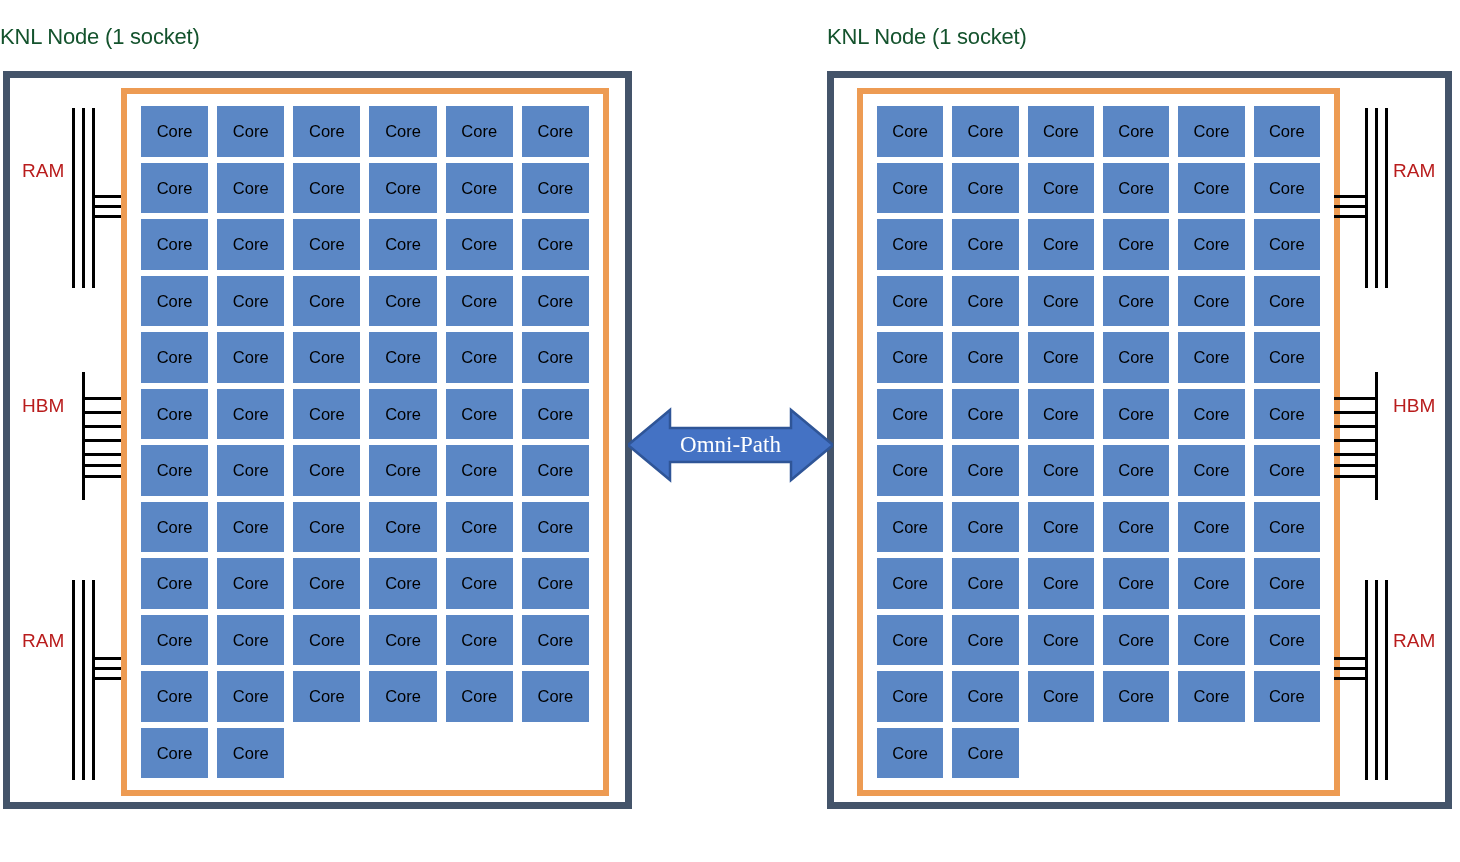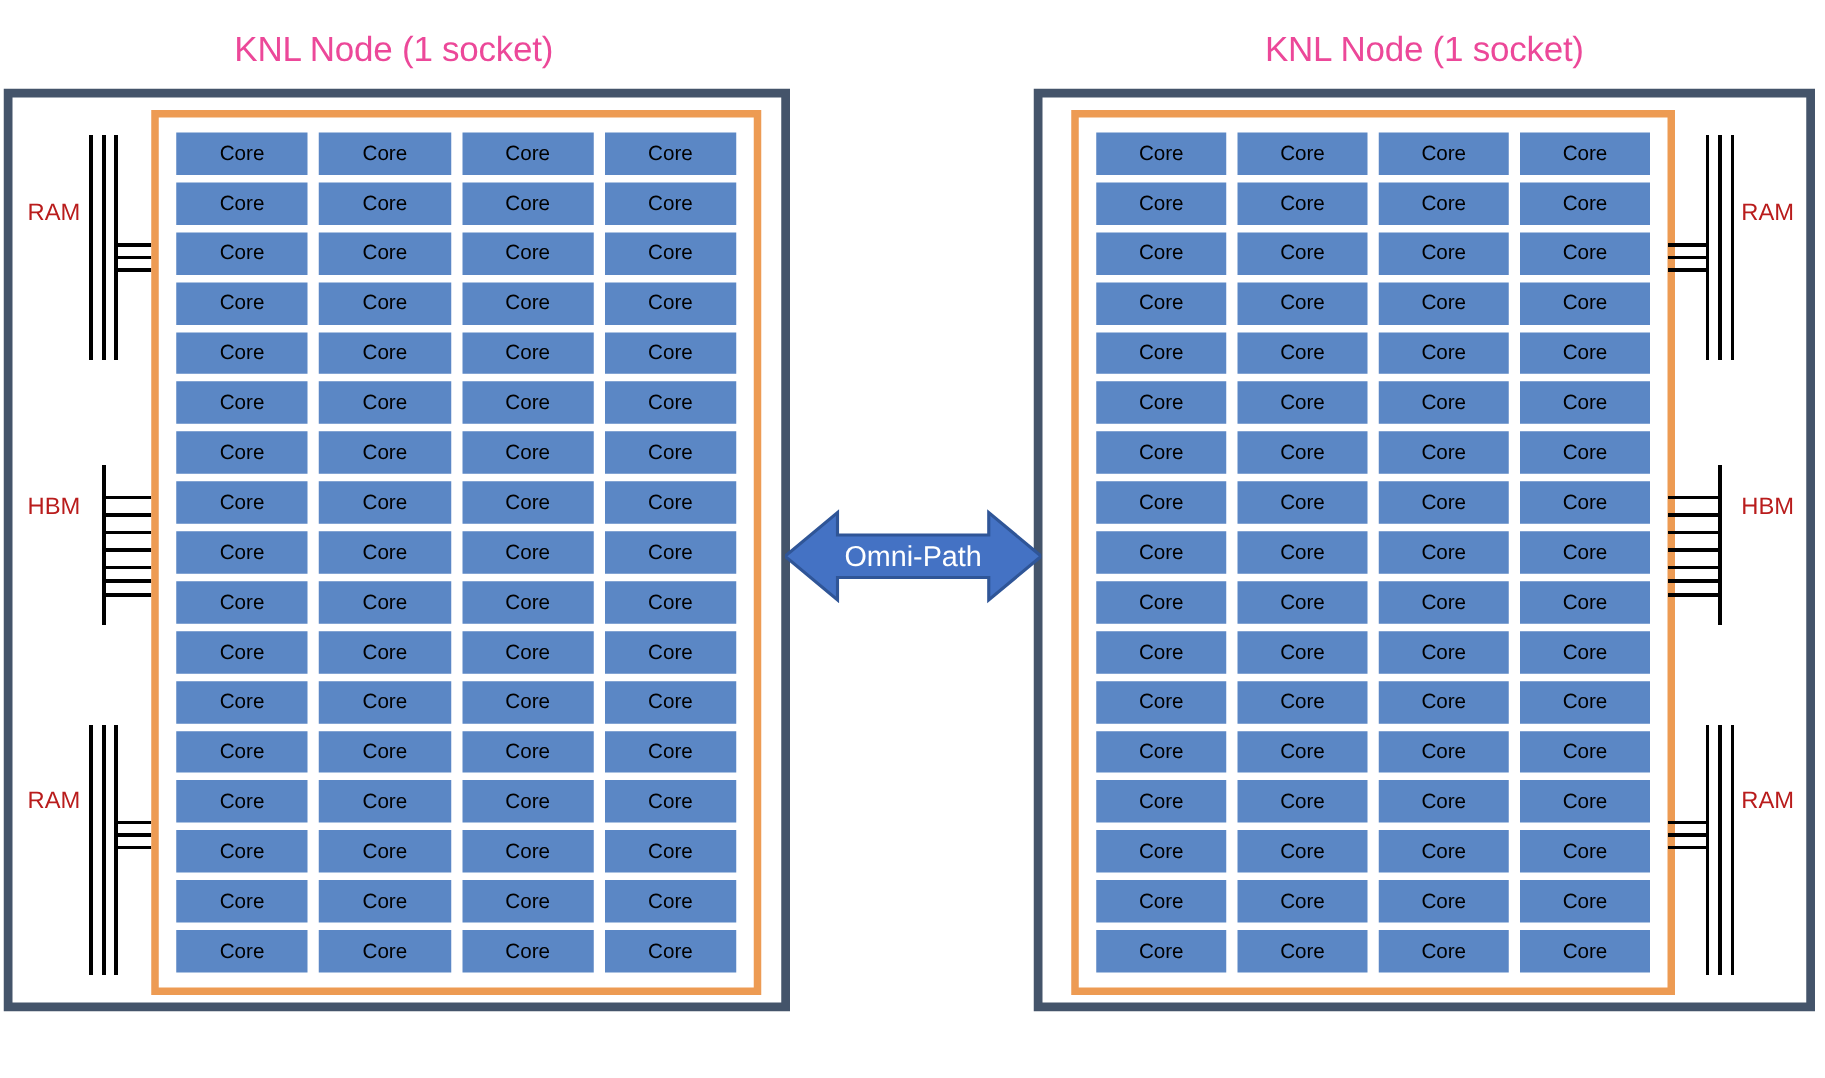--- a/index.html
+++ b/index.html
@@ -12,24 +12,23 @@
     height: 862px;
     position: relative;
     font-family: "Liberation Sans", sans-serif;
     overflow: hidden;
   }
 
   
   .node-title {
     position: absolute;
     top: 24px;
-    font-size: 28px;
+    font-size: 22px;
     font-weight: 400;
-    color: #ec4899;
-    text-align: center;
+    color: #14532d;
     letter-spacing: -0.2px;
     white-space: nowrap;
   }
   #title-left  { left: 0px;   width: 630px; }
   #title-right { left: 827px; width: 625px; }
 
   
   .node-box {
     position: absolute;
     top: 71px;
@@ -52,21 +51,21 @@
     padding: 12px 14px;
   }
   #core-group-left  { left: 121px; width: 488px; }
   #core-group-right { left: 857px; width: 483px; }
 
   
   .core-grid {
     width: 100%;
     height: 100%;
     display: grid;
-    grid-template-columns: repeat(4, 1fr);
+    grid-template-columns: repeat(6, 1fr);
     grid-auto-rows: 1fr;
     column-gap: 9px;
     row-gap: 6px;
     box-sizing: border-box;
   }
   .core-cell {
     background: #5B87C5;
     color: #000000;
     font-size: 16.5px;
     font-family: "Liberation Sans", sans-serif;
@@ -107,21 +106,21 @@
     position: absolute;
     left: 628px;
     top: 406px;
     width: 205px;
     height: 78px;
     display: flex;
     align-items: center;
     justify-content: center;
     color: #ffffff;
     font-size: 23px;
-    font-family: Liberation Sans, sans-serif;
+    font-family: Liberation Serif, serif;
     pointer-events: none;
     white-space: nowrap;
   }
 </style>
 </head>
 <body>
 
 <div class="node-title" id="title-left">KNL Node (1 socket)</div>
 
 <div class="node-title" id="title-right">KNL Node (1 socket)</div>

